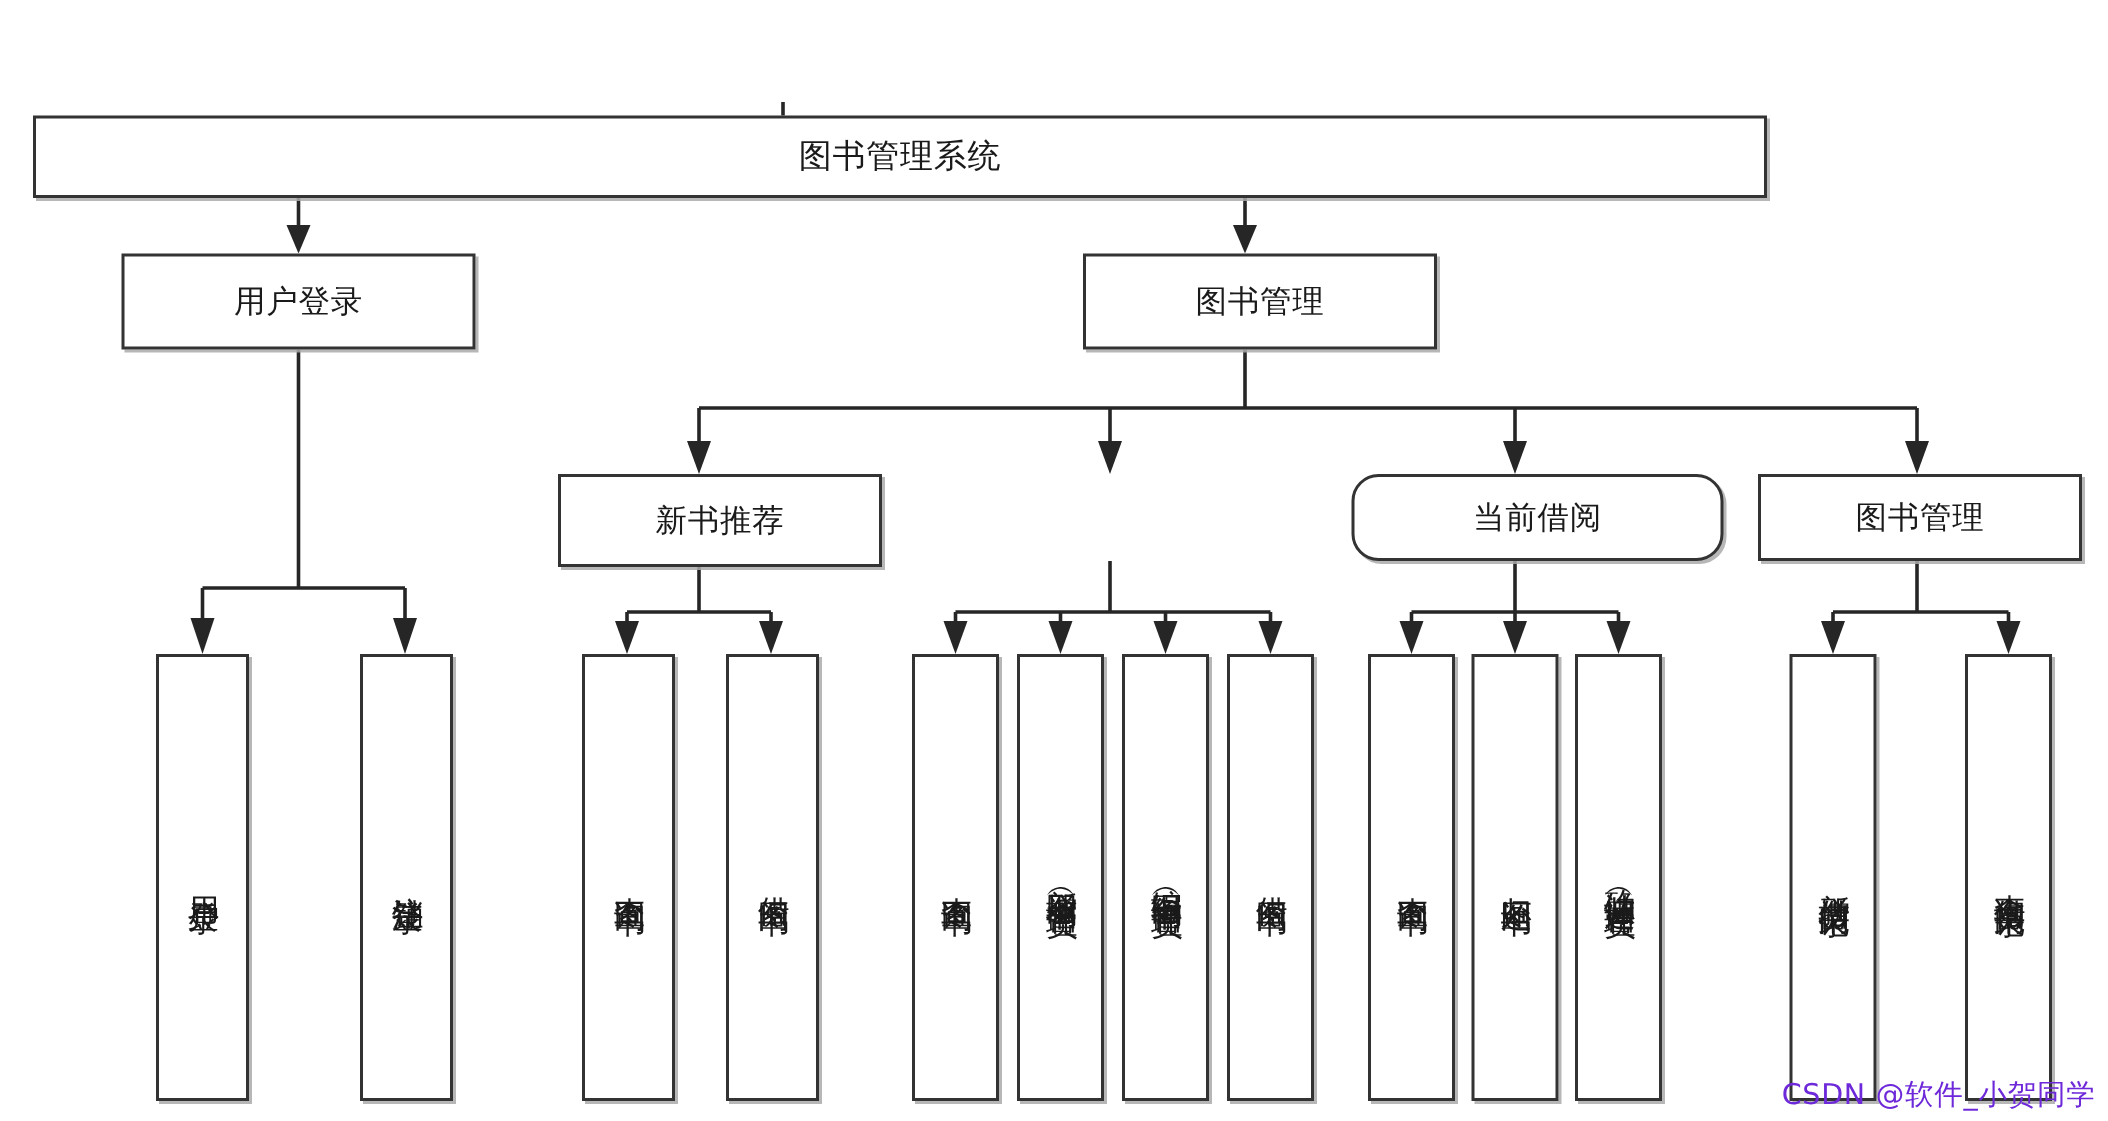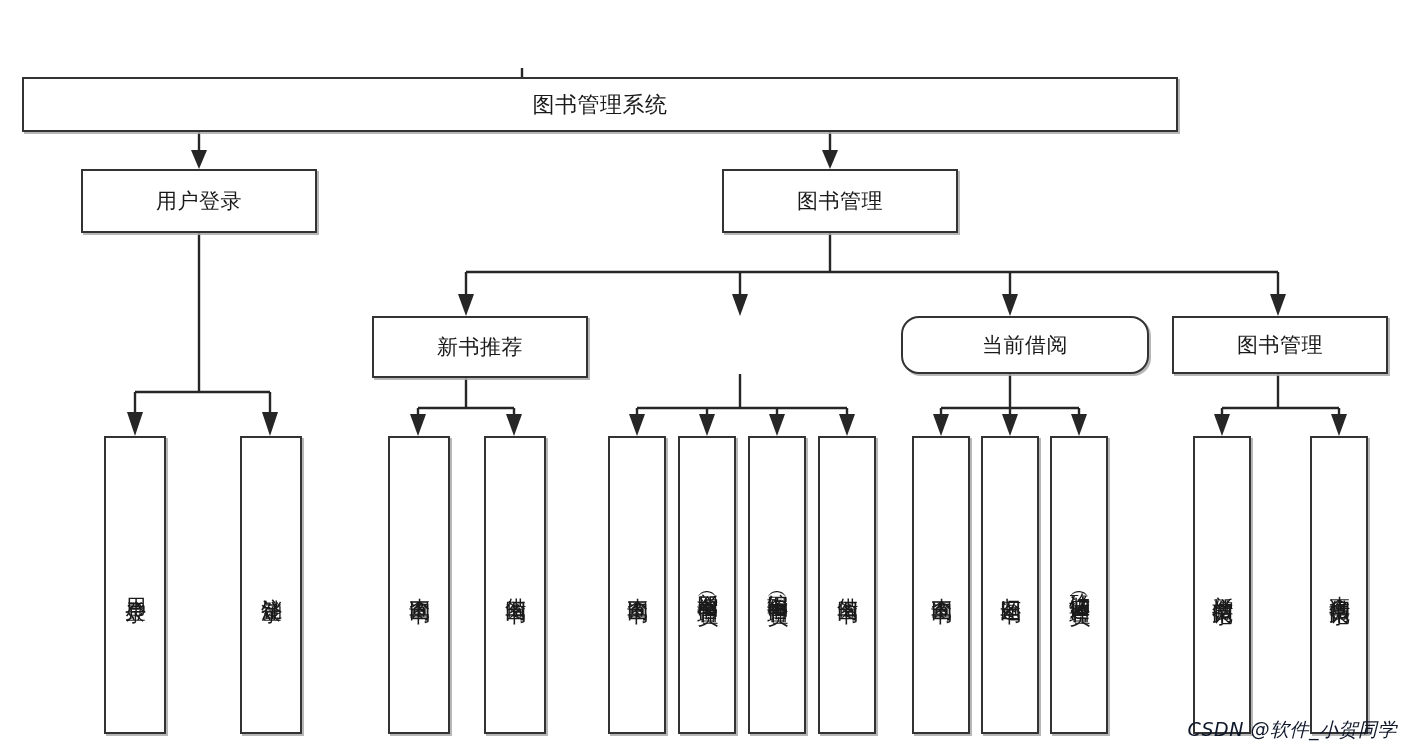--- a/index.html
+++ b/index.html
@@ -72,25 +72,24 @@
     line-height: 1.12;
     letter-spacing: 2px;
     max-height: 100%;
   }
   
   #watermark {
     position: absolute;
     right: 8px;
     bottom: 4px;
     font-size: 19px;
-    color: #0f172a;
+    color: #6d28d9;
     white-space: nowrap;
     letter-spacing: 0.5px;
     font-family: "DejaVu Sans", "Liberation Sans", sans-serif;
-    font-style: italic;
   }
 </style>
 </head>
 <body>
 
 <div id="canvas">
 
   <svg id="wires" viewBox="0 0 1405 747" width="1405" height="747">
 
     <line x1="522" y1="68" x2="522" y2="130"></line>

